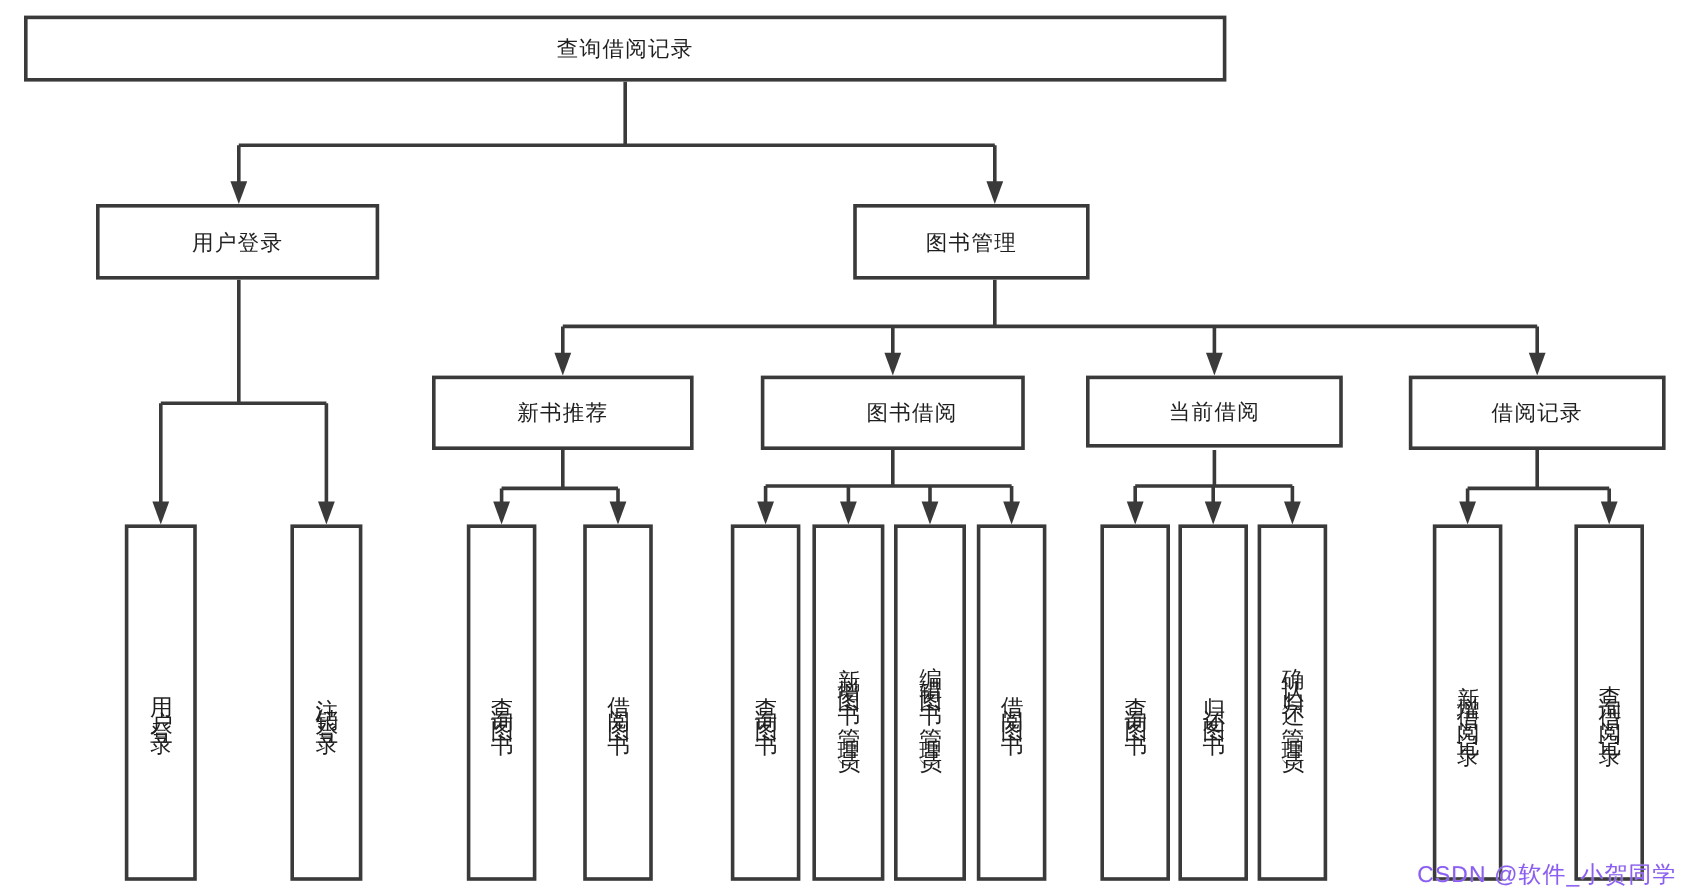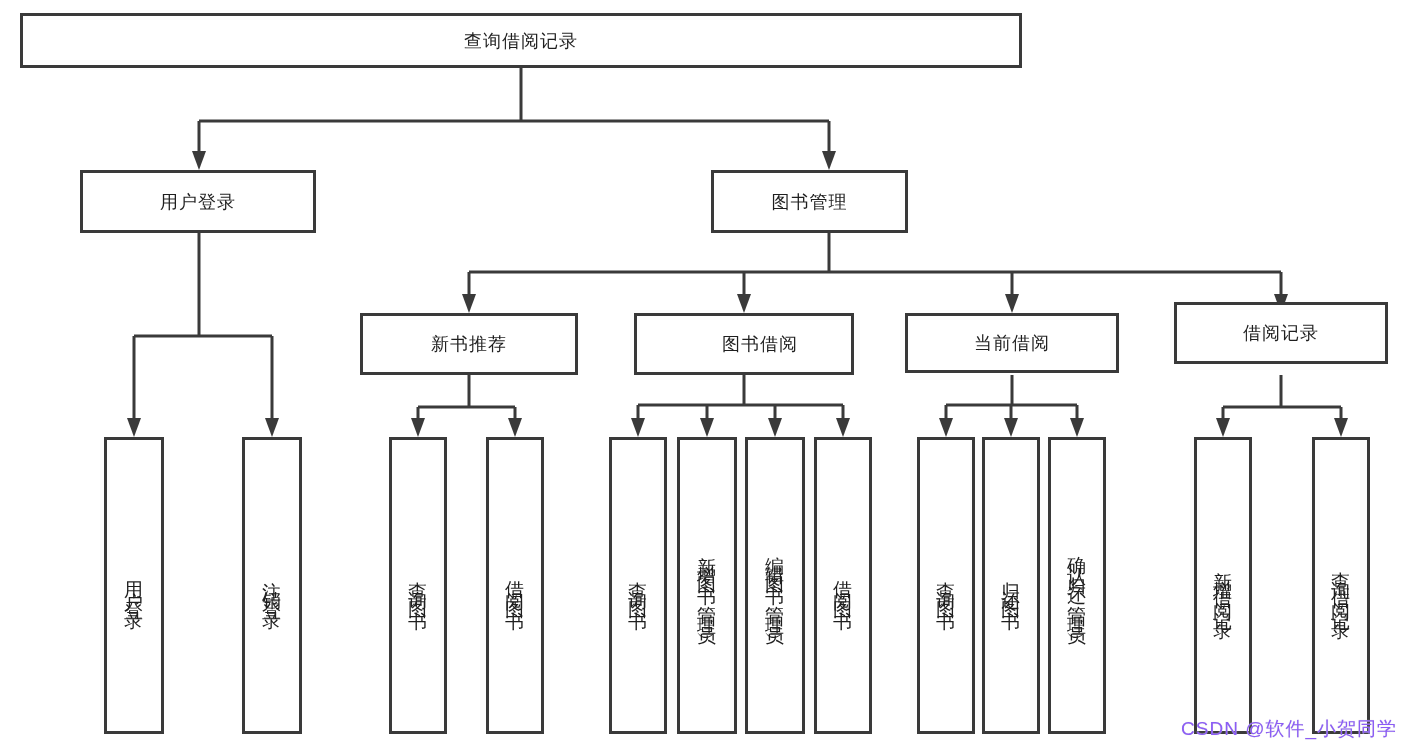--- a/index.html
+++ b/index.html
@@ -43,21 +43,21 @@
   }
   
   #n-root            { left: 20px;   top: 13px;  width: 1002px; height: 55px; }
   
   #n-user-login      { left: 80px;   top: 170px; width: 236px;  height: 63px; }
   #n-book-mgmt       { left: 711px;  top: 170px; width: 197px;  height: 63px; }
   
   #n-new-book-rec    { left: 360px;  top: 313px; width: 218px;  height: 62px; }
   #n-book-borrow     { left: 634px;  top: 313px; width: 220px;  height: 62px; padding-left: 32px; }
   #n-current-borrow  { left: 905px;  top: 313px; width: 214px;  height: 60px; }
-  #n-borrow-record   { left: 1174px; top: 302px; width: 214px;  height: 62px; }
+  #n-borrow-record   { left: 1174px; top: 313px; width: 214px;  height: 62px; }
   
   .leaf { top: 437px; height: 297px; }
   #l-user-login          { left: 104px;  width: 60px; }
   #l-logout              { left: 242px;  width: 60px; }
   #l-query-book-rec      { left: 389px;  width: 58px; }
   #l-borrow-book-rec     { left: 486px;  width: 58px; }
   #l-query-book-borrow   { left: 609px;  width: 58px; }
   #l-add-book            { left: 677px;  width: 60px; }
   #l-edit-book           { left: 745px;  width: 60px; }
   #l-borrow-book         { left: 814px;  width: 58px; }

